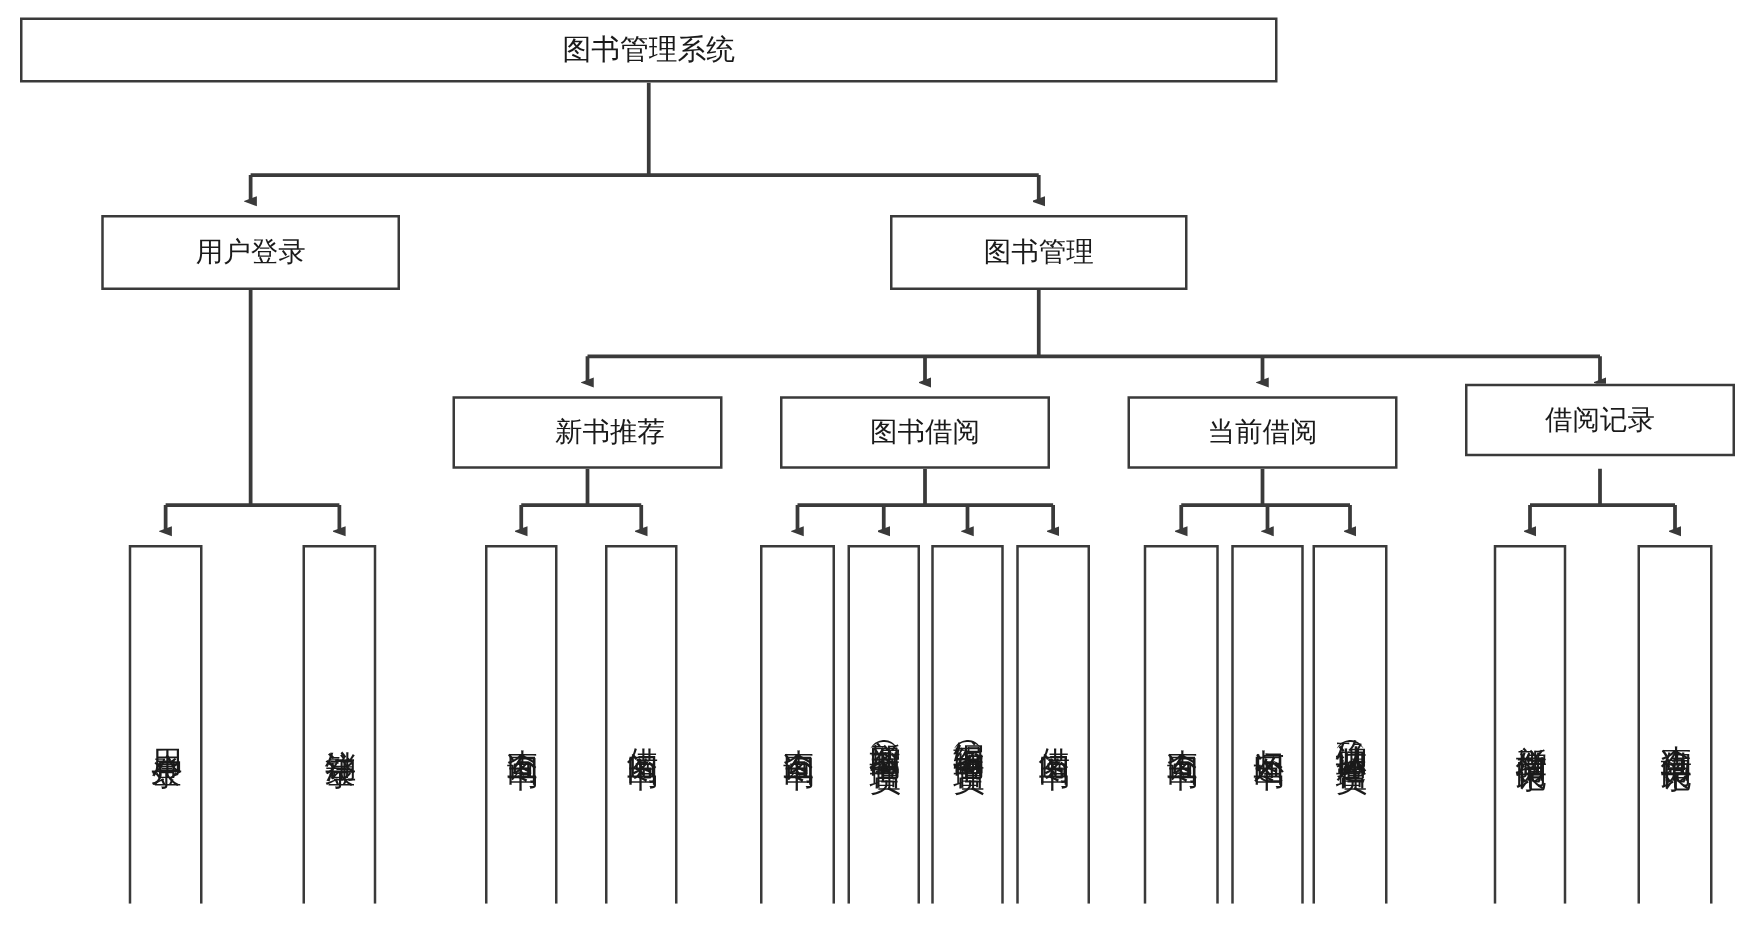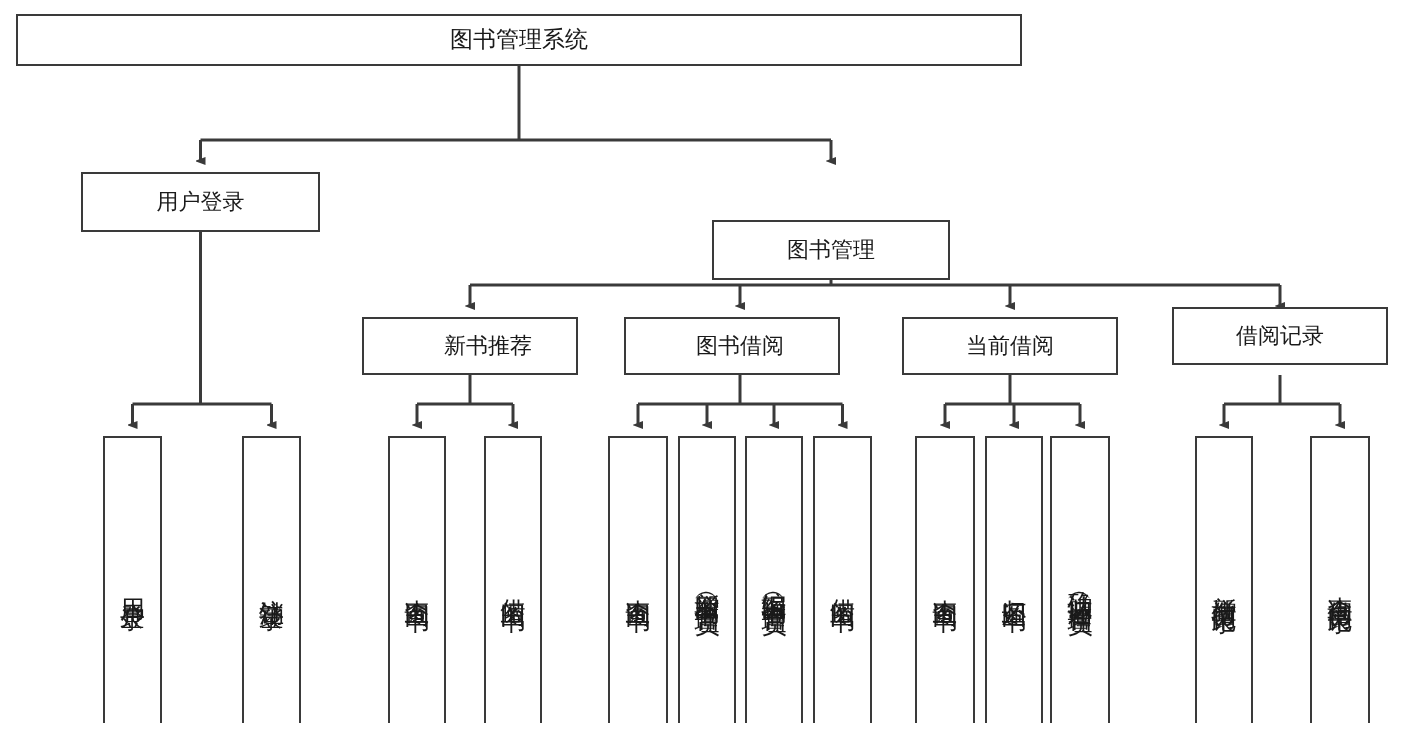--- a/index.html
+++ b/index.html
@@ -111,21 +111,21 @@
         <path d="M1340,404 L1340,425" marker-end="url(#arrow)"></path>
       </g>
   </svg>
   <div id="node-layer">
       <div class="node horiz root" style="left: 16px; top: 14px; width: 1006px; height: 52px;">
         <span class="label">图书管理系统</span>
       </div>
       <div class="node horiz" style="left: 81px; top: 172px; width: 239px; height: 60px;">
         <span class="label">用户登录</span>
       </div>
-      <div class="node horiz" style="left: 712px; top: 172px; width: 238px; height: 60px; margin-top: 48px;">
+      <div class="node horiz" style="left: 712px; top: 172px; width: 238px; height: 60px;">
         <span class="label">图书管理</span>
       </div>
       <div class="node horiz" style="left: 362px; top: 317px; width: 216px; height: 58px; padding-left: 36px;">
         <span class="label">新书推荐</span>
       </div>
       <div class="node horiz" style="left: 624px; top: 317px; width: 216px; height: 58px; padding-left: 16px;">
         <span class="label">图书借阅</span>
       </div>
       <div class="node horiz" style="left: 902px; top: 317px; width: 216px; height: 58px;">
         <span class="label">当前借阅</span>

